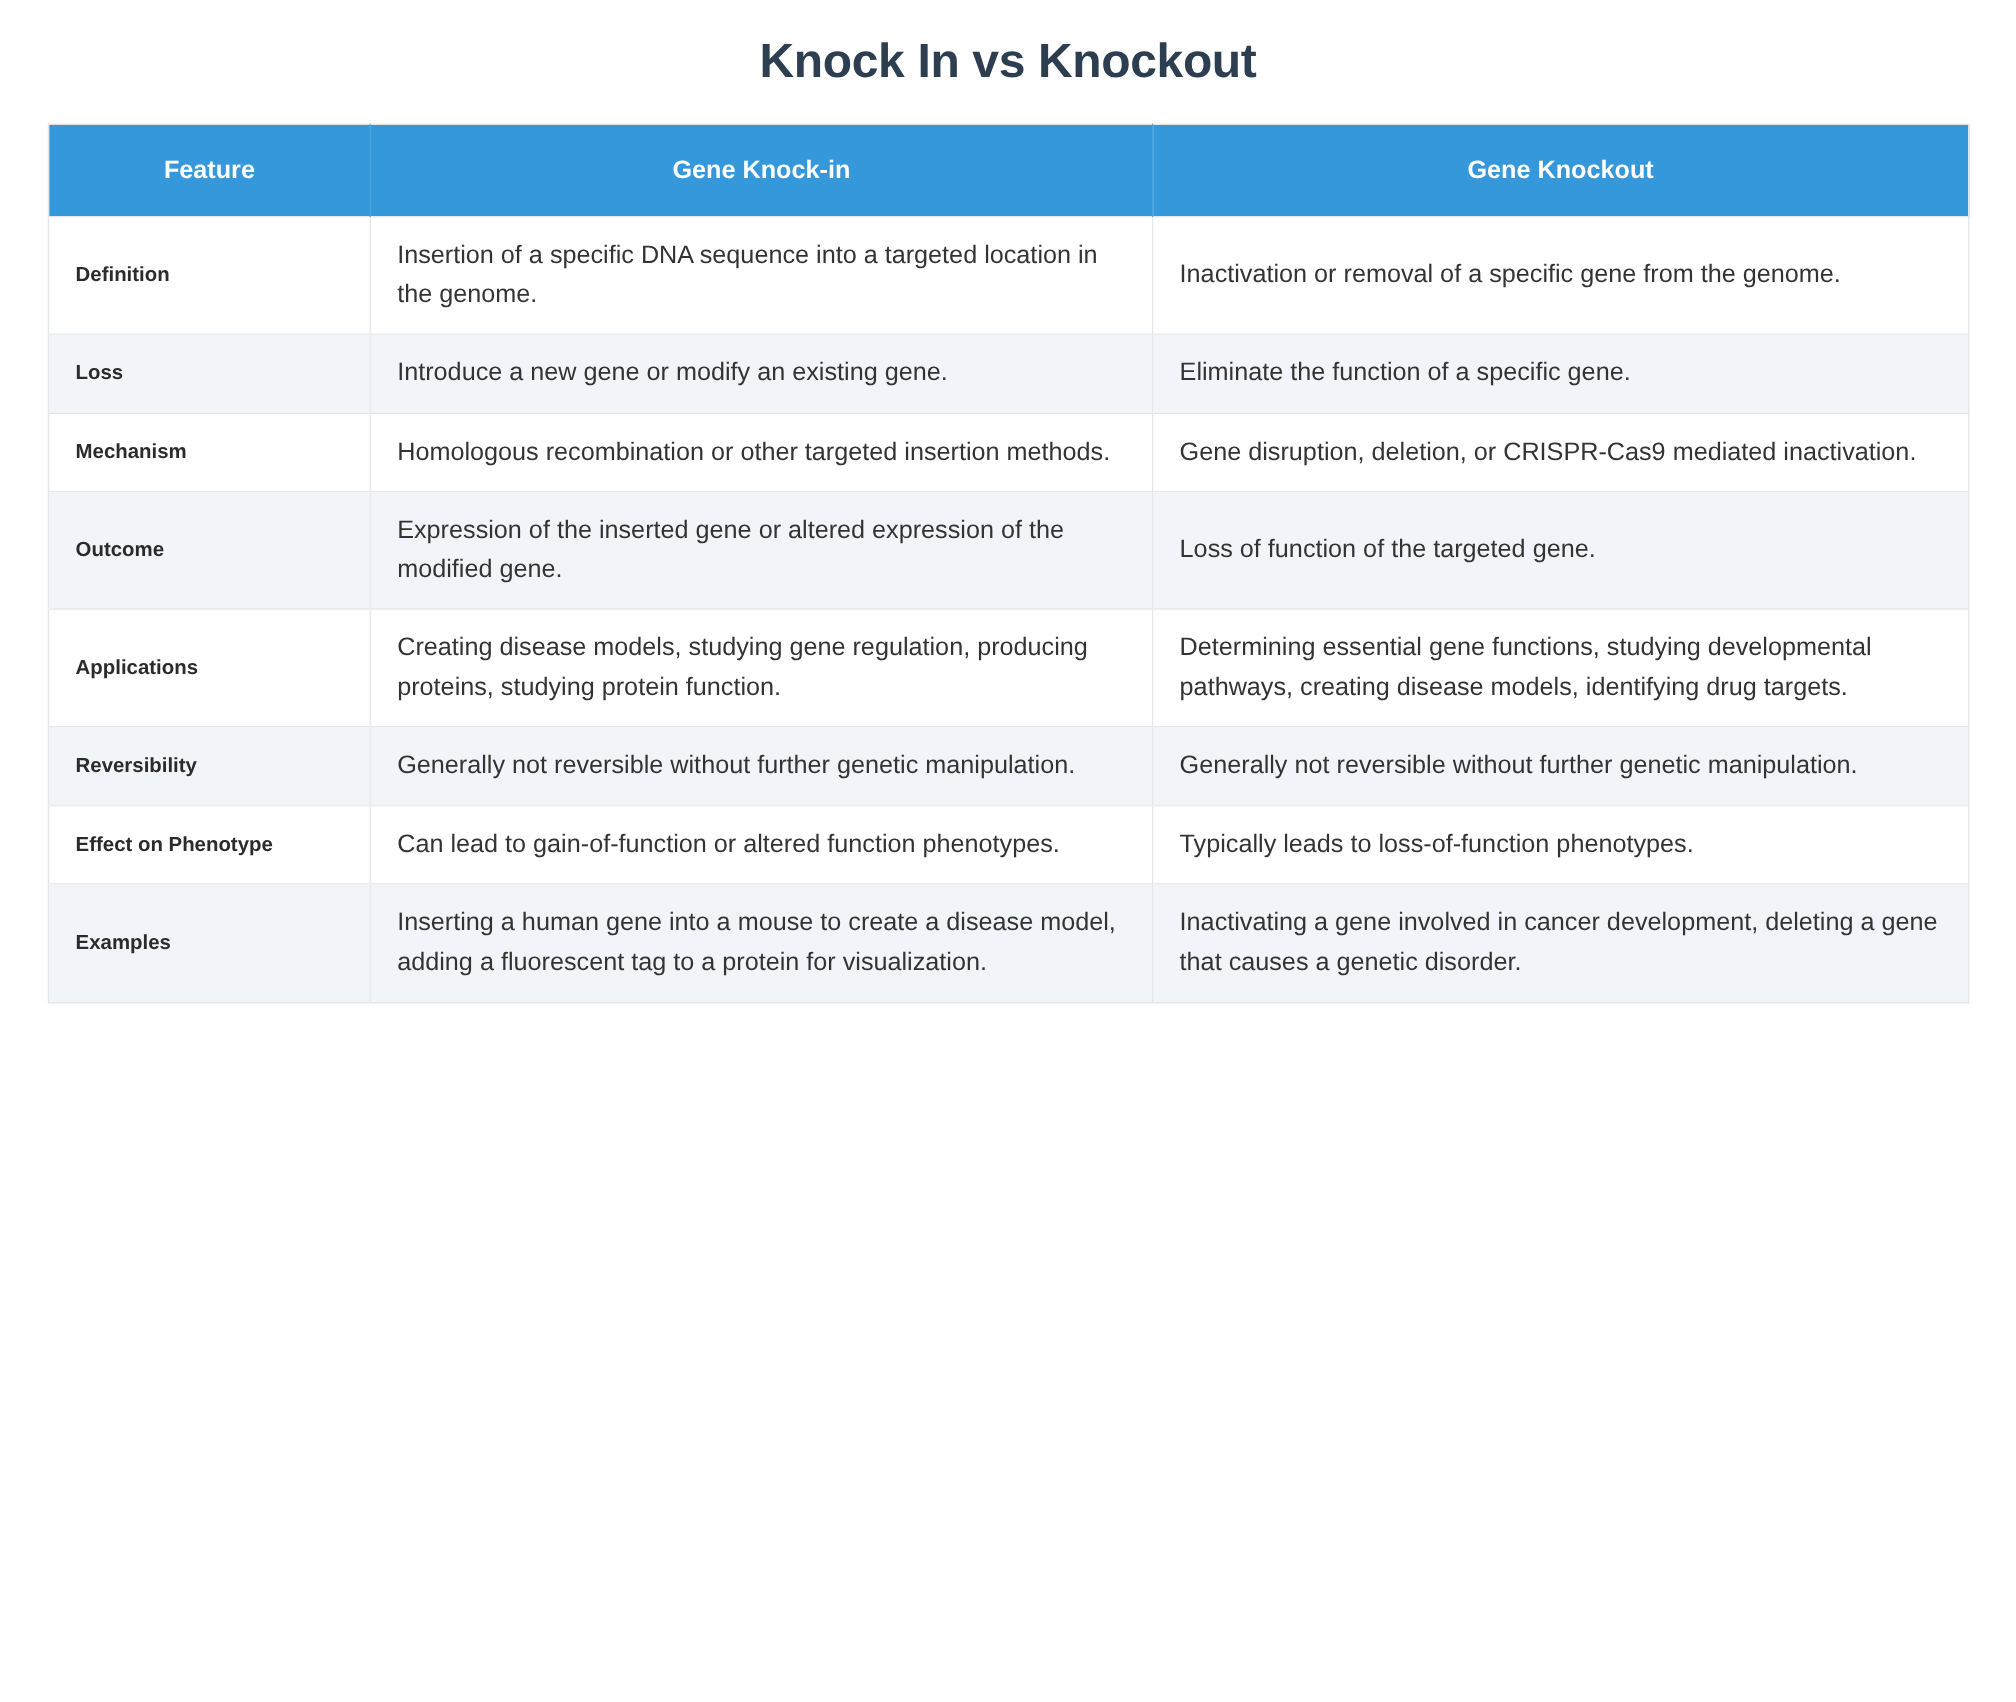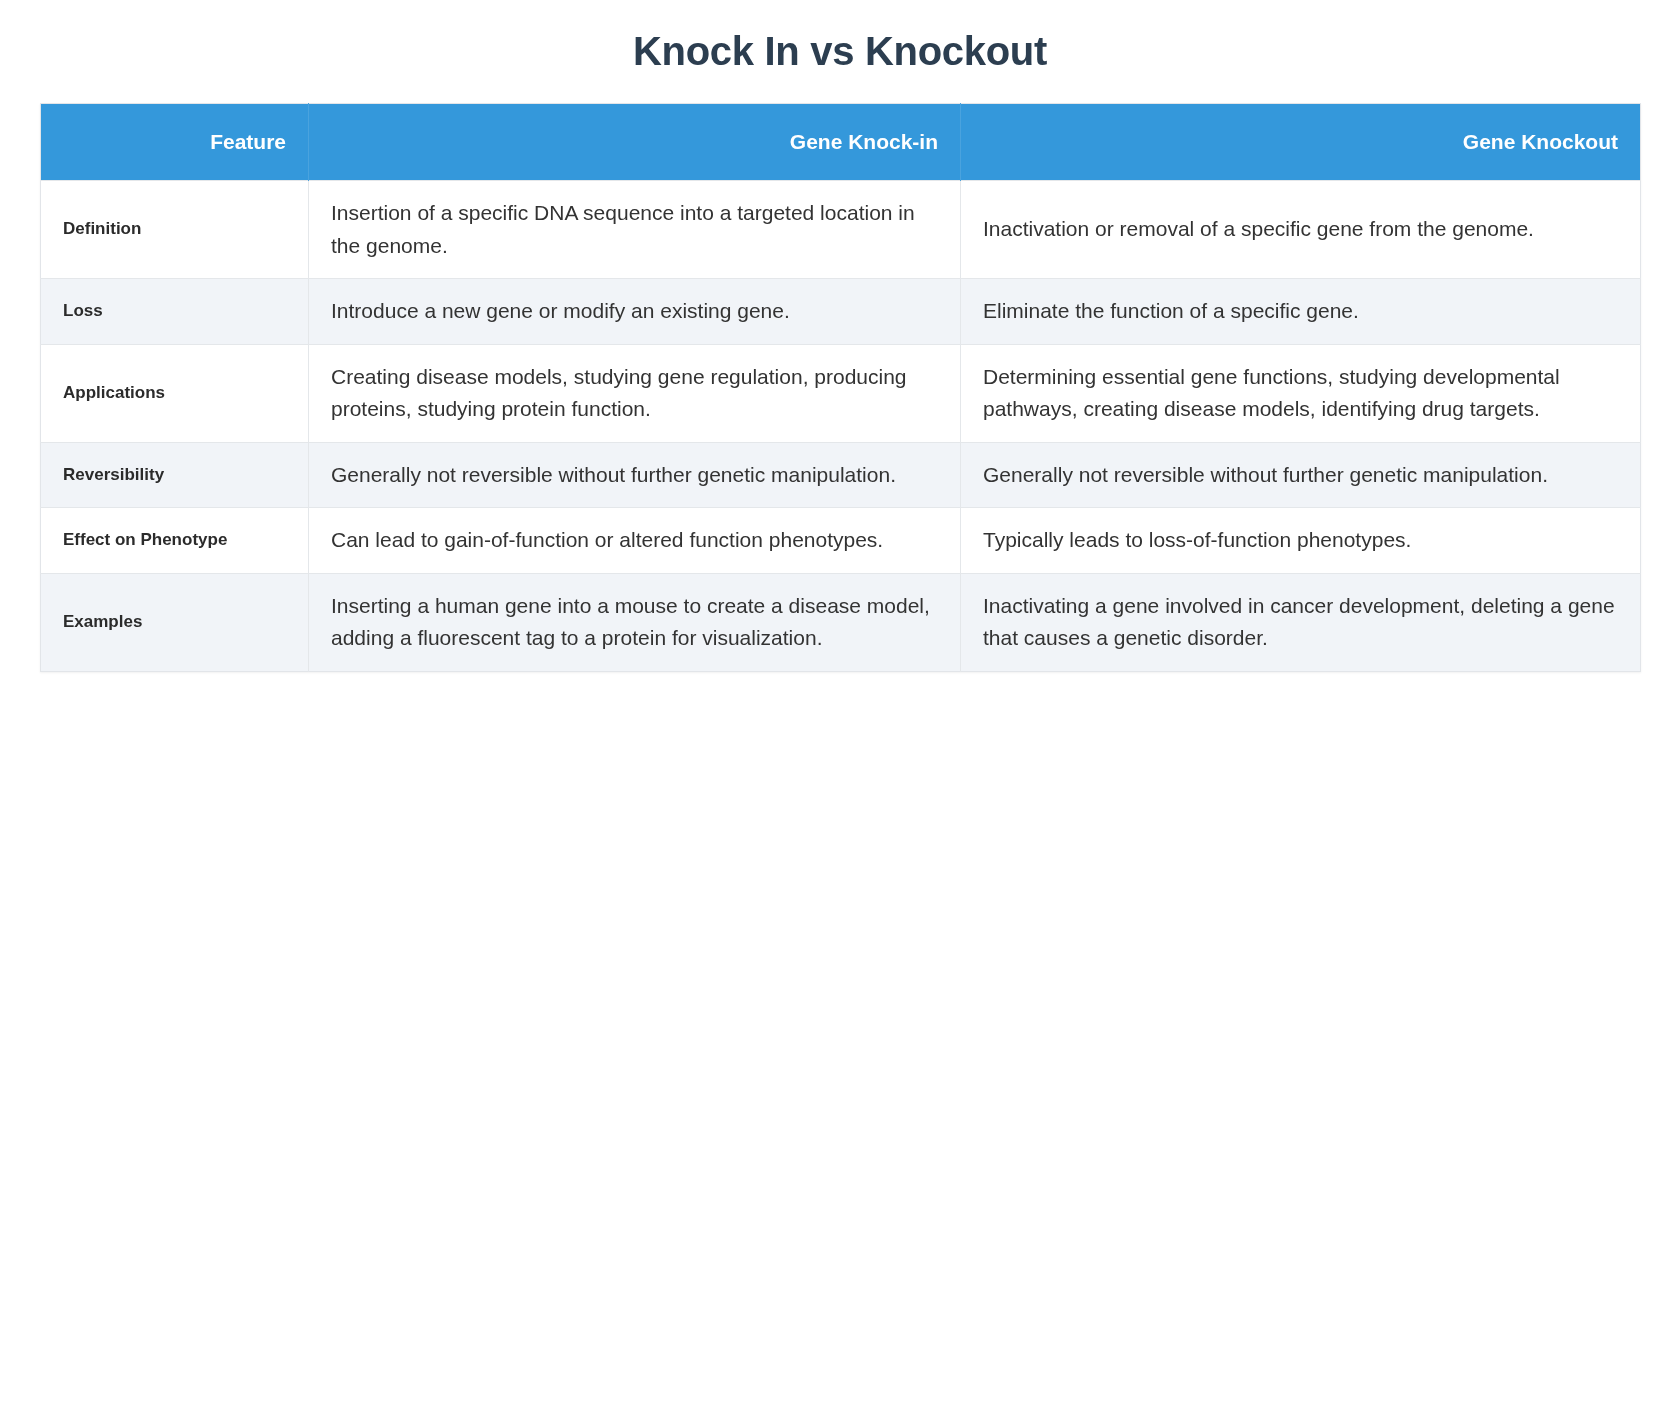--- a/index.html
+++ b/index.html
@@ -52,21 +52,21 @@
 
   table.compare col.c1 { width: 268px; }
   table.compare col.c2 { width: 652px; }
   table.compare col.c3 { width: 680px; }
 
   thead tr.head-row th {
     background: #3498db;
     color: #ffffff;
     font-size: 21px;
     font-weight: bold;
-    text-align: right;
+    text-align: center;
     vertical-align: middle;
     height: 77px;
     padding: 0 22px;
     border-right: 1px solid #4aa3de;
     box-sizing: border-box;
     white-space: nowrap;
   }
   thead tr.head-row th:last-child {
     border-right: none;
     margin-left: 20px;
@@ -135,21 +135,31 @@
           <td class="body-cell">Insertion of a specific DNA sequence into a targeted location in the genome.</td>
           <td class="body-cell">Inactivation or removal of a specific gene from the genome.</td>
         </tr>
 
         <tr class="data-row even">
           <td class="feature-cell">Loss</td>
           <td class="body-cell">Introduce a new gene or modify an existing gene.</td>
           <td class="body-cell">Eliminate the function of a specific gene.</td>
         </tr>
 
+        <tr class="data-row odd">
+          <td class="feature-cell">Mechanism</td>
+          <td class="body-cell">Homologous recombination or other targeted insertion methods.</td>
+          <td class="body-cell">Gene disruption, deletion, or CRISPR-Cas9 mediated inactivation.</td>
+        </tr>
 
+        <tr class="data-row even">
+          <td class="feature-cell">Outcome</td>
+          <td class="body-cell">Expression of the inserted gene or altered expression of the modified gene.</td>
+          <td class="body-cell">Loss of function of the targeted gene.</td>
+        </tr>
 
         <tr class="data-row odd">
           <td class="feature-cell">Applications</td>
           <td class="body-cell">Creating disease models, studying gene regulation, producing proteins, studying protein function.</td>
           <td class="body-cell">Determining essential gene functions, studying developmental pathways, creating disease models, identifying drug targets.</td>
         </tr>
 
 
 
         <tr class="data-row even">

